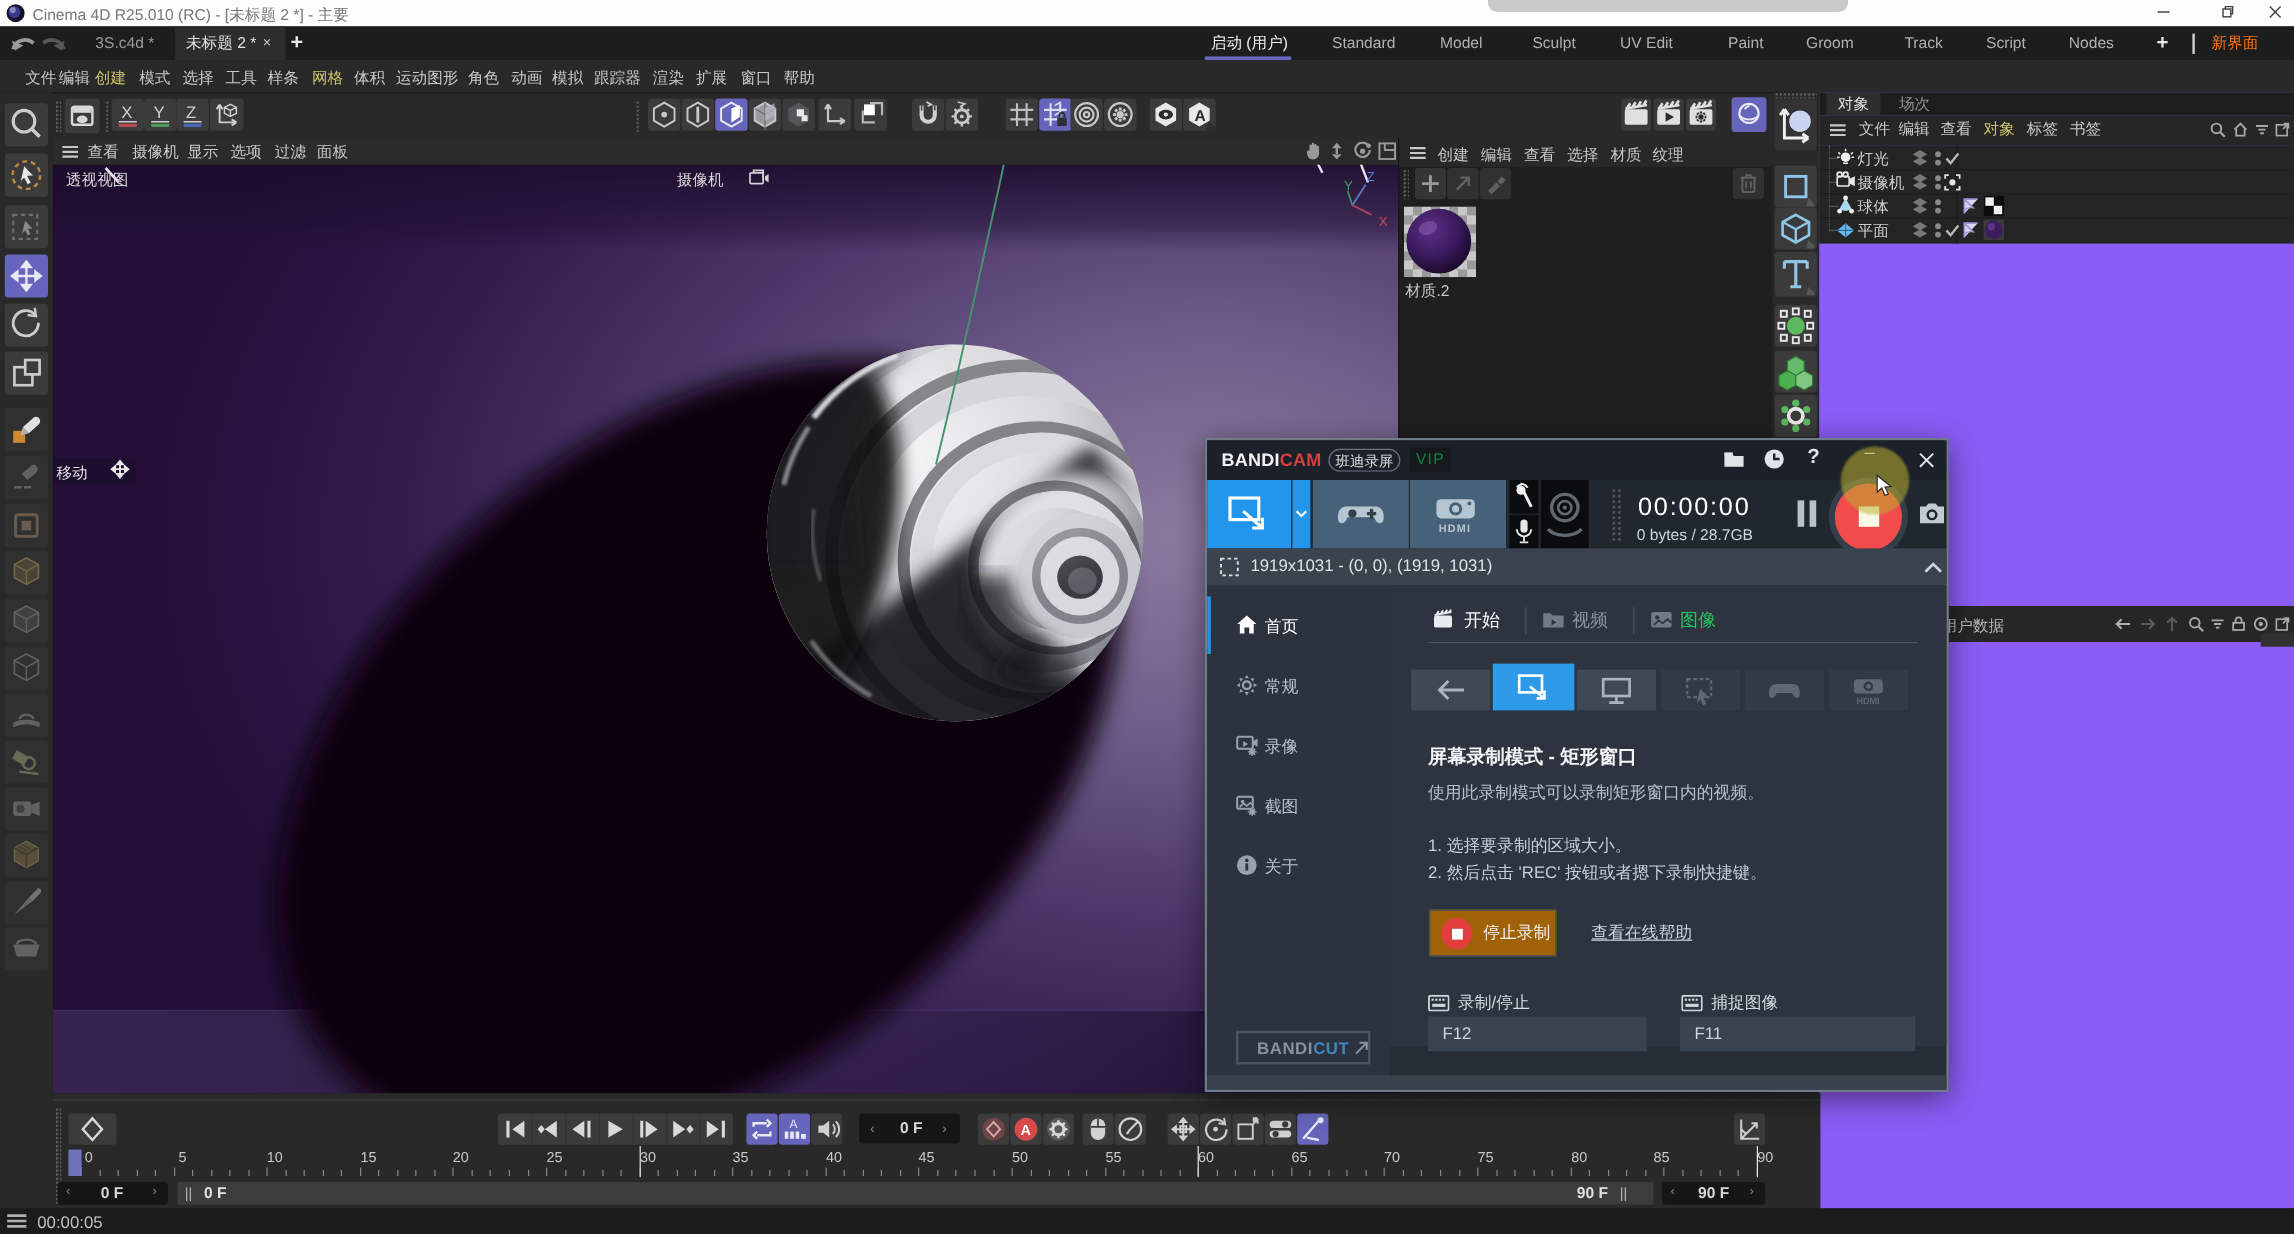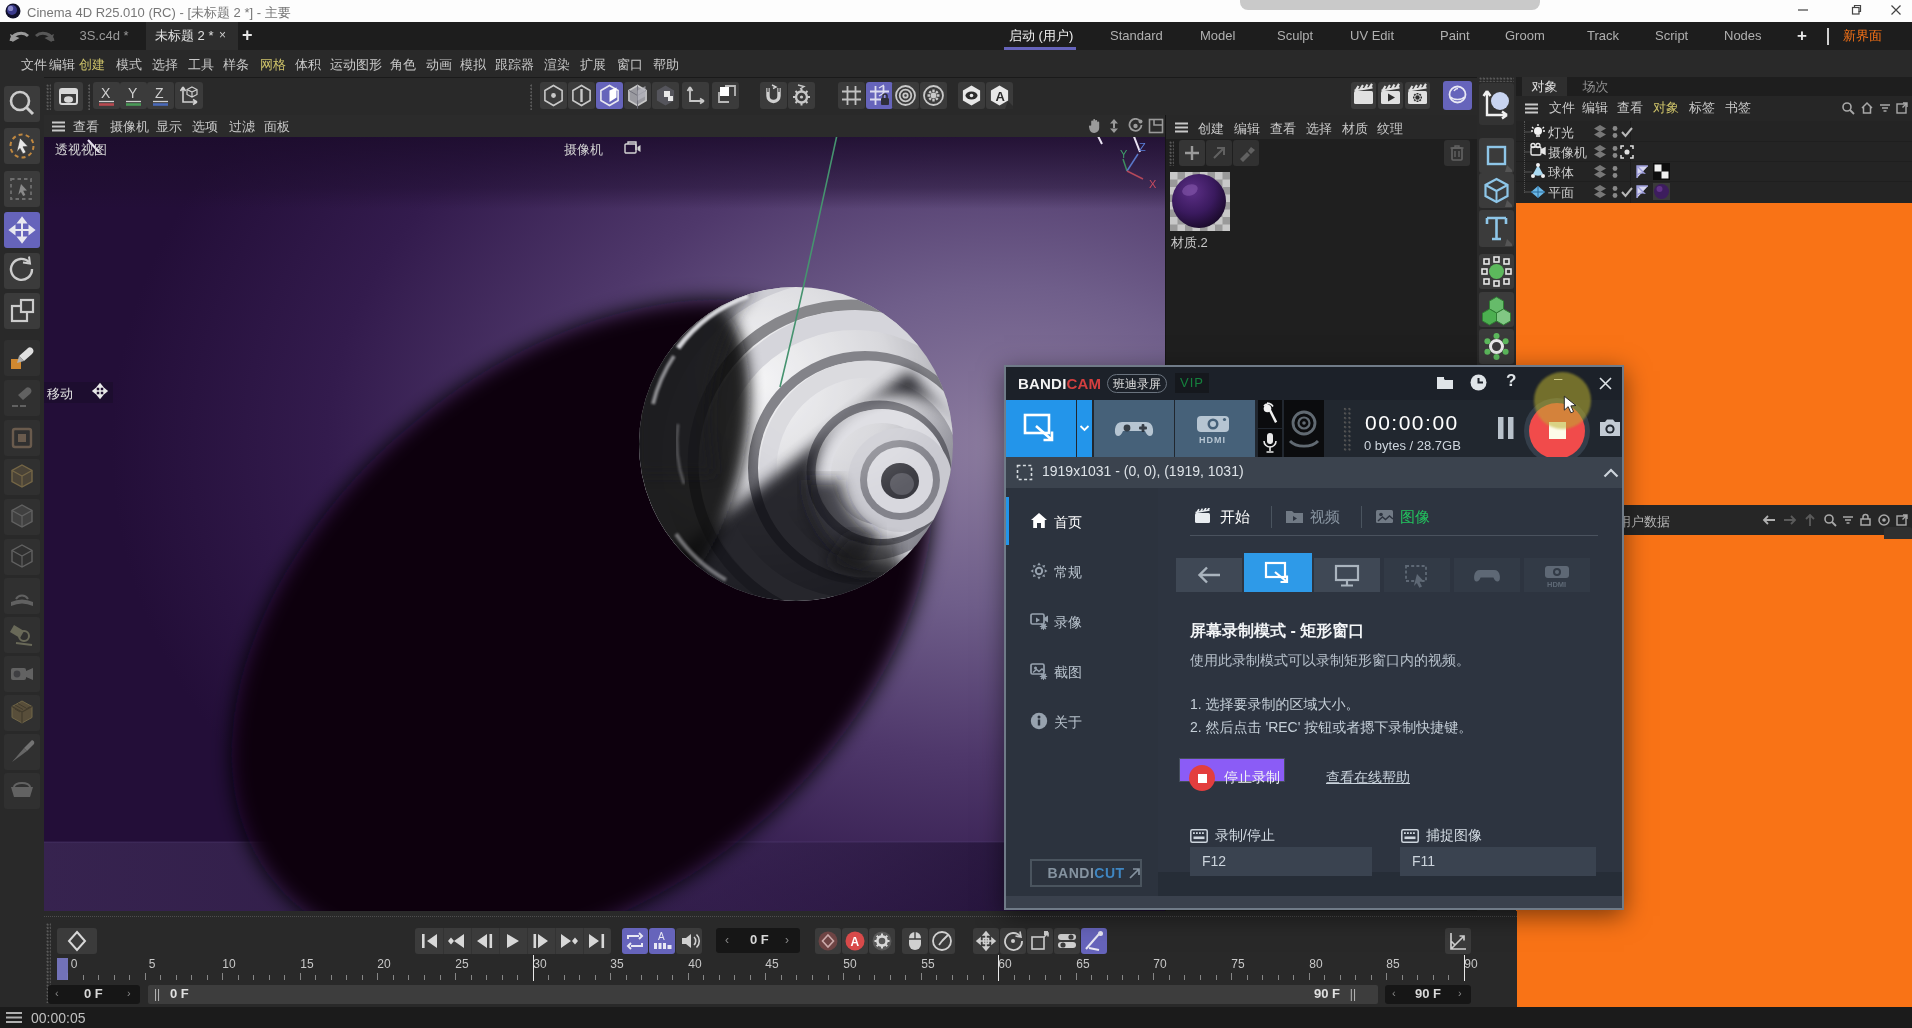--- a/index.html
+++ b/index.html
@@ -30,21 +30,21 @@
 
 .vpmenu { position:absolute; left:44px; top:115px; width:1121px; height:22px; background:#2b2b2b; }
 .vpmenu span { position:absolute; top:3px; font-size:13px; color:#c8c8c8; }
 .viewport { position:absolute; left:44px; top:137px; width:1121px; height:774px; overflow:hidden; }
 
 .matpanel { position:absolute; left:1165px; top:115px; width:312px; height:796px; background:#1f1f1f; border-left:1px solid #161616; }
 
 .iconstrip { position:absolute; left:1477px; top:77px; width:39px; height:930px; background:#292929; }
 .isbtn { position:absolute; left:2px; width:35px; height:35px; background:#3b3b3b; border-radius:3px; }
 
-.rightpanel { position:absolute; left:1516px; top:77px; width:396px; height:930px; background:#f97316; }
+.rightpanel { position:absolute; left:1516px; top:77px; width:396px; height:930px; background:#8b5cf6; }
 .rp-menu span { position:absolute; font-size:13px; color:#c8c8c8; }
 .objrow { position:absolute; left:0; width:396px; height:20px; font-size:13px; color:#cccccc; }
 
 .timeline { position:absolute; left:44px; top:911px; width:1473px; height:96px; background:#292929; }
 .trbtn { position:absolute; background:#3b3b3b; border-radius:3px; }
 .trbtn.hl { background:#6664bb; }
 
 .statusbar { position:absolute; left:0; top:1007px; width:1912px; height:21px; background:#1b1b1b; color:#c0c0c0; font-size:14px; }
 
 .bandicam { position:absolute; left:1004px; top:365px; width:620px; height:545px; background:#262d37; border:2px solid #707b88; box-shadow:0 6px 24px rgba(0,0,0,.5); }
@@ -938,21 +938,21 @@
         <span class="abs" style="left:558px;top:2px;width:30px;text-align:center">35</span>
         <span class="abs" style="left:636px;top:2px;width:30px;text-align:center">40</span>
         <span class="abs" style="left:713px;top:2px;width:30px;text-align:center">45</span>
         <span class="abs" style="left:791px;top:2px;width:30px;text-align:center">50</span>
         <span class="abs" style="left:869px;top:2px;width:30px;text-align:center">55</span>
         <span class="abs" style="left:946px;top:2px;width:30px;text-align:center">60</span>
         <span class="abs" style="left:1024px;top:2px;width:30px;text-align:center">65</span>
         <span class="abs" style="left:1101px;top:2px;width:30px;text-align:center">70</span>
         <span class="abs" style="left:1179px;top:2px;width:30px;text-align:center">75</span>
         <span class="abs" style="left:1257px;top:2px;width:30px;text-align:center">80</span>
-        <span class="abs" style="left:1334px;top:2px;width:30px;text-align:center">85</span>
+        <span class="abs" style="left:1334px;top:2px;width:30px;text-align:left">85</span>
         <span class="abs" style="left:1412px;top:2px;width:30px;text-align:center">90</span>
         <div class="abs" style="left:23.0px;top:18px;width:1px;height:7px;background:#868686"></div>
         <div class="abs" style="left:38.5px;top:20px;width:1px;height:5px;background:#868686"></div>
         <div class="abs" style="left:54.0px;top:20px;width:1px;height:5px;background:#868686"></div>
         <div class="abs" style="left:69.6px;top:20px;width:1px;height:5px;background:#868686"></div>
         <div class="abs" style="left:85.1px;top:20px;width:1px;height:5px;background:#868686"></div>
         <div class="abs" style="left:100.6px;top:18px;width:1px;height:7px;background:#868686"></div>
         <div class="abs" style="left:116.1px;top:20px;width:1px;height:5px;background:#868686"></div>
         <div class="abs" style="left:131.6px;top:20px;width:1px;height:5px;background:#868686"></div>
         <div class="abs" style="left:147.2px;top:20px;width:1px;height:5px;background:#868686"></div>
@@ -1275,21 +1275,21 @@
             <circle cx="33" cy="14" r="4" fill="#323a46"></circle>
             <circle cx="33" cy="14" r="2" fill="#8a97a4"></circle>
             <text x="23" y="29" font-size="7.5" font-weight="bold" fill="#8a97a4" font-family="Liberation Sans">HDMI</text>
           </svg></div>
 
     <div class="abs" style="left:32px;top:133px;font-size:16px;font-weight:bold;color:#f2f4f6">屏幕录制模式 - 矩形窗口</div>
     <div class="abs" style="left:32px;top:164px;font-size:14px;color:#b7c1cb">使用此录制模式可以录制矩形窗口内的视频。</div>
     <div class="abs" style="left:32px;top:208px;font-size:14px;color:#c5cfd8">1. 选择要录制的区域大小。</div>
     <div class="abs" style="left:32px;top:231px;font-size:14px;color:#c5cfd8">2. 然后点击 'REC' 按钮或者摁下录制快捷键。</div>
 
-    <div class="abs" style="left:21px;top:270px;width:106px;height:24px;background:#8b5cf6;border:1px solid #454f5a">
+    <div class="abs" style="left:33px;top:270px;width:106px;height:39px;background:#a16207;border:1px solid #454f5a">
       <div class="abs" style="left:9px;top:6px;width:26px;height:26px;background:#e33e3e;border-radius:50%"></div>
       <div class="abs" style="left:17.5px;top:14.5px;width:9px;height:9px;background:#ffffff"></div>
       <span class="abs" style="left:44px;top:10px;font-size:14px;color:#f0f2f4">停止录制</span>
     </div>
     <span class="abs" style="left:168px;top:281px;font-size:14px;color:#c9d3dc;text-decoration:underline">查看在线帮助</span>
 
     <svg class="abs" style="left:32px;top:341px" width="18" height="14" viewBox="0 0 18 14">
           <rect x="0.8" y="0.8" width="16.4" height="12.4" rx="1.5" fill="none" stroke="#cdd5dd" stroke-width="1.5"></rect>
           <g fill="#cdd5dd">
             <rect x="3" y="3.2" width="1.8" height="1.8"></rect>

